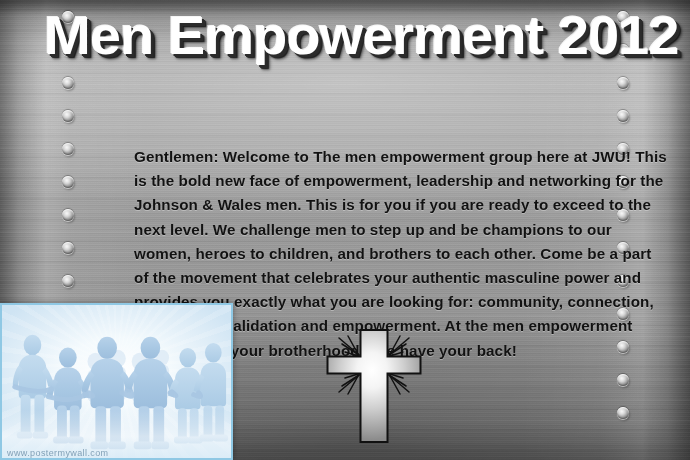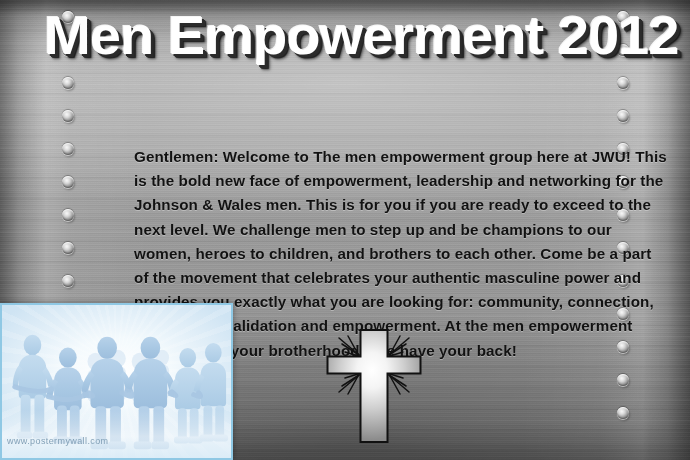--- a/index.html
+++ b/index.html
@@ -151,21 +151,21 @@
         rgba(255,255,255,0) 0deg 5deg,
         rgba(255,255,255,.45) 5deg 8deg);
     opacity:.35;
   }
   #photo .floorglow{
     position:absolute;left:0;right:0;bottom:0;height:48px;
     background:linear-gradient(180deg, rgba(255,255,255,0) 0%, rgba(255,255,255,.55) 55%, rgba(222,238,248,.8) 100%);
   }
   #photo svg{position:absolute;inset:0;width:100%;height:100%;}
   #watermark{
-    position:absolute;left:5px;bottom:12px;
+    position:absolute;left:5px;bottom:0;
     font-family:"Liberation Sans",sans-serif;
     font-size:9px;
     color:#7d9cb3;
     letter-spacing:.4px;
     opacity:.95;
     text-align:right;
   }
 
   
   #cross{

